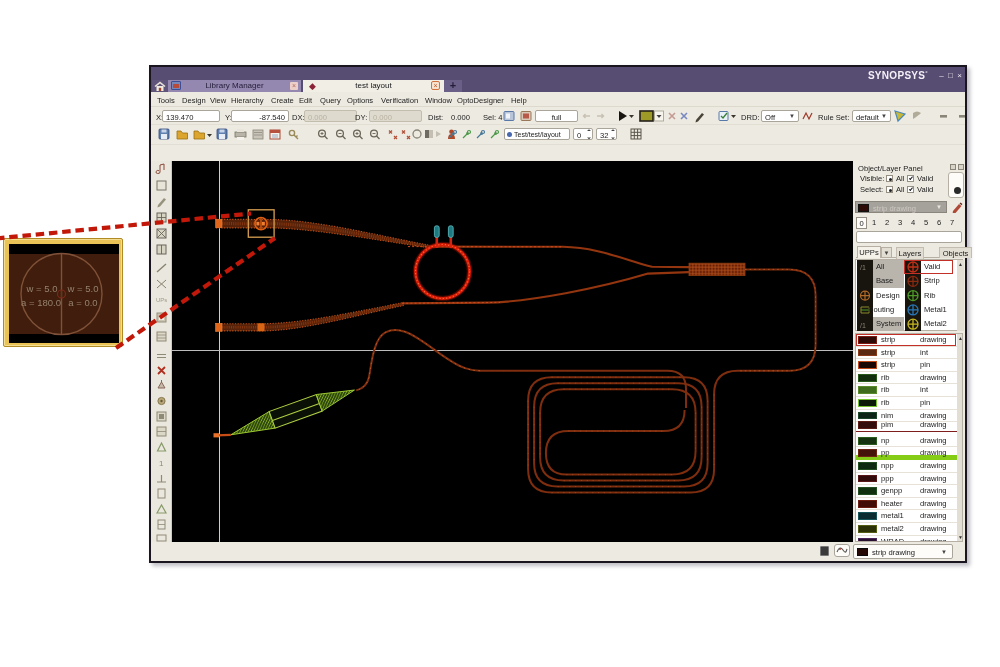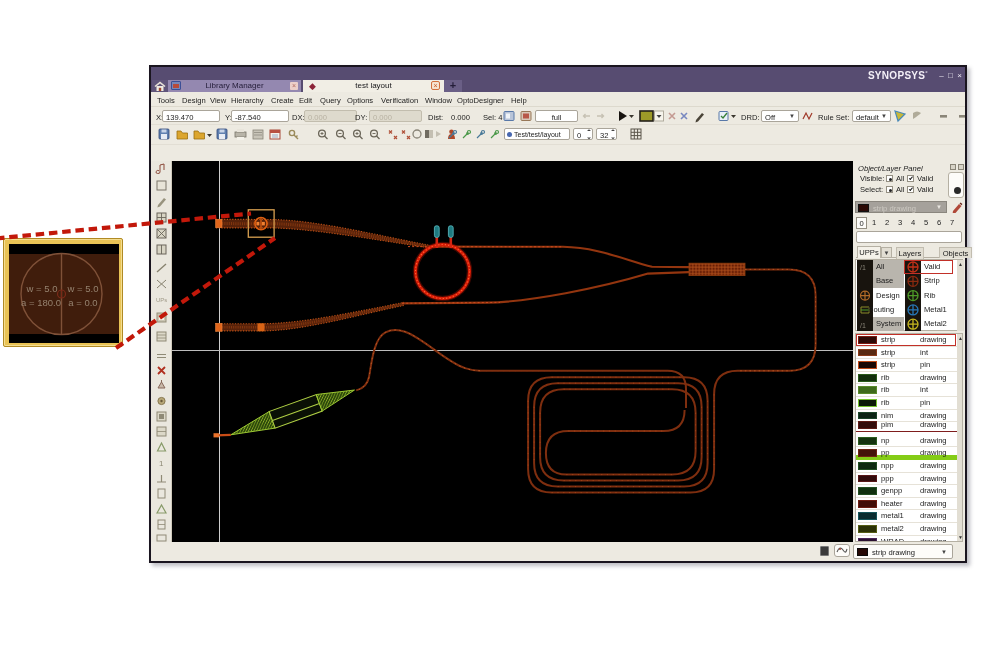--- a/index.html
+++ b/index.html
@@ -71,21 +71,21 @@
         <span style="left:196px">Options</span>
         <span style="left:230px">Verification</span>
         <span style="left:274px">Window</span>
         <span style="left:306px">OptoDesigner</span>
         <span style="left:360px">Help</span>
     </div>
     <div id="tb1">
       <span class="tlabel" style="left:5px">X:</span>
       <span class="tinput" style="left:11px; width:58px;">139.470</span>
       <span class="tlabel" style="left:74px">Y:</span>
-      <span class="tinput" style="left:80px; width:58px;">-87.540</span>
+      <span class="tinput" style="left:80px; width:58px;text-align:right;">-87.540</span>
       <span class="tlabel" style="left:141px">DX:</span>
       <span class="tinput gray" style="left:153px; width:53px;">0.000</span>
       <span class="tlabel" style="left:204px">DY:</span>
       <span class="tinput gray" style="left:218px; width:53px;">0.000</span>
       <span class="tlabel" style="left:277px">Dist:</span>
       <span class="tlabel" style="left:300px">0.000</span>
       <span class="tlabel" style="left:332px">Sel: 4</span>
       <span class="tinput" style="left:384px; width:43px; text-align:center;">full</span>
       <span class="tlabel" style="left:590px">DRD:</span>
       <span class="tinput" style="left:610px; width:38px;">Off<span class="abs" style="right:3px;top:2px;font-size:6px;color:#444;">▼</span></span>
@@ -298,21 +298,21 @@
         <rect x="213.5" y="433.2" width="5.5" height="4.2" fill="#e8712a"></rect>
 
         <rect x="248.3" y="209.8" width="25.8" height="27.4" fill="none" stroke="#d8a050" stroke-width="1.3"></rect>
         <circle cx="261" cy="223.6" r="6.1" fill="none" stroke="#dd5f12" stroke-width="1.7"></circle>
         <line x1="261" y1="217.5" x2="261" y2="229.7" stroke="#dd5f12" stroke-width="1.3"></line>
         <rect x="256.4" y="221.9" width="2.9" height="3.5" fill="#f08030"></rect>
         <rect x="261.9" y="221.9" width="2.9" height="3.5" fill="#f08030"></rect>
       </svg>
     </div>
     <div id="rpanel">
-      <span class="abs" style="left:5px;top:3px;font-size:7.6px;font-style:italic;">Object/Layer Panel</span>
+      <span class="abs" style="left:5px;top:3px;font-size:7.6px;">Object/Layer Panel</span>
       <span class="abs" style="left:97px;top:3px;width:6px;height:6px;border:1px solid #8a8578;background:#d8d4c8;"></span>
       <span class="abs" style="left:105px;top:3px;width:6px;height:6px;border:1px solid #8a8578;background:#d8d4c8;"></span>
       <span class="abs" style="left:7px;top:13px;">Visible:</span>
       <span class="abs" style="left:33px;top:14px;width:7px;height:7px;background:#fff;border:1px solid #948f82;">
           <i class="abs" style="left:1.5px;top:1.5px;width:3px;height:3px;background:#222;border-radius:2px;"></i>
         </span>
       <span class="abs" style="left:43px;top:13px;">All</span>
       <span class="abs" style="left:54px;top:14px;width:7px;height:7px;background:#fff;border:1px solid #948f82;font-size:7px;line-height:6px;color:#222;">
           <i class="abs" style="left:1px;top:1px;width:3.5px;height:2px;border-left:1.2px solid #222;border-bottom:1.2px solid #222;transform:rotate(-50deg);"></i>
         </span>

